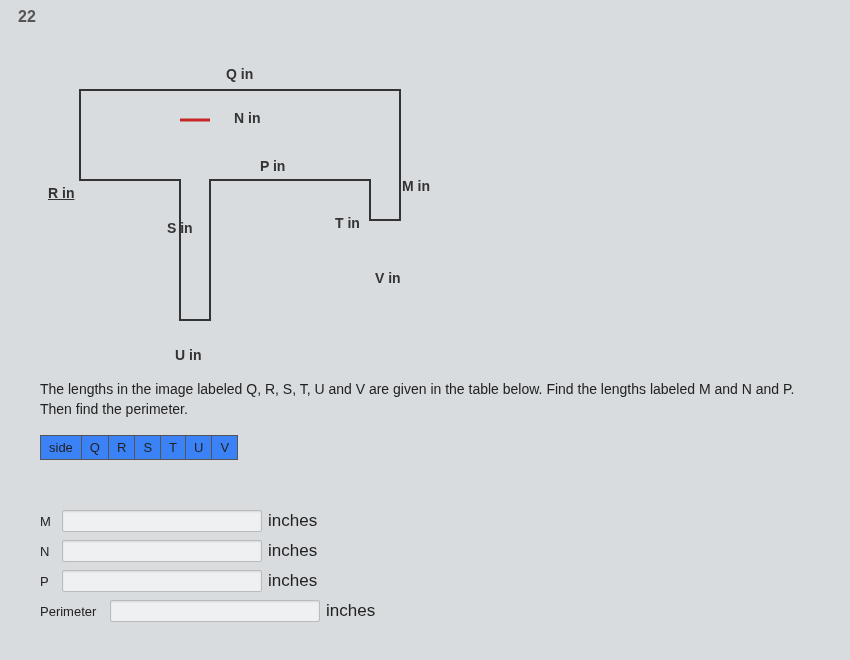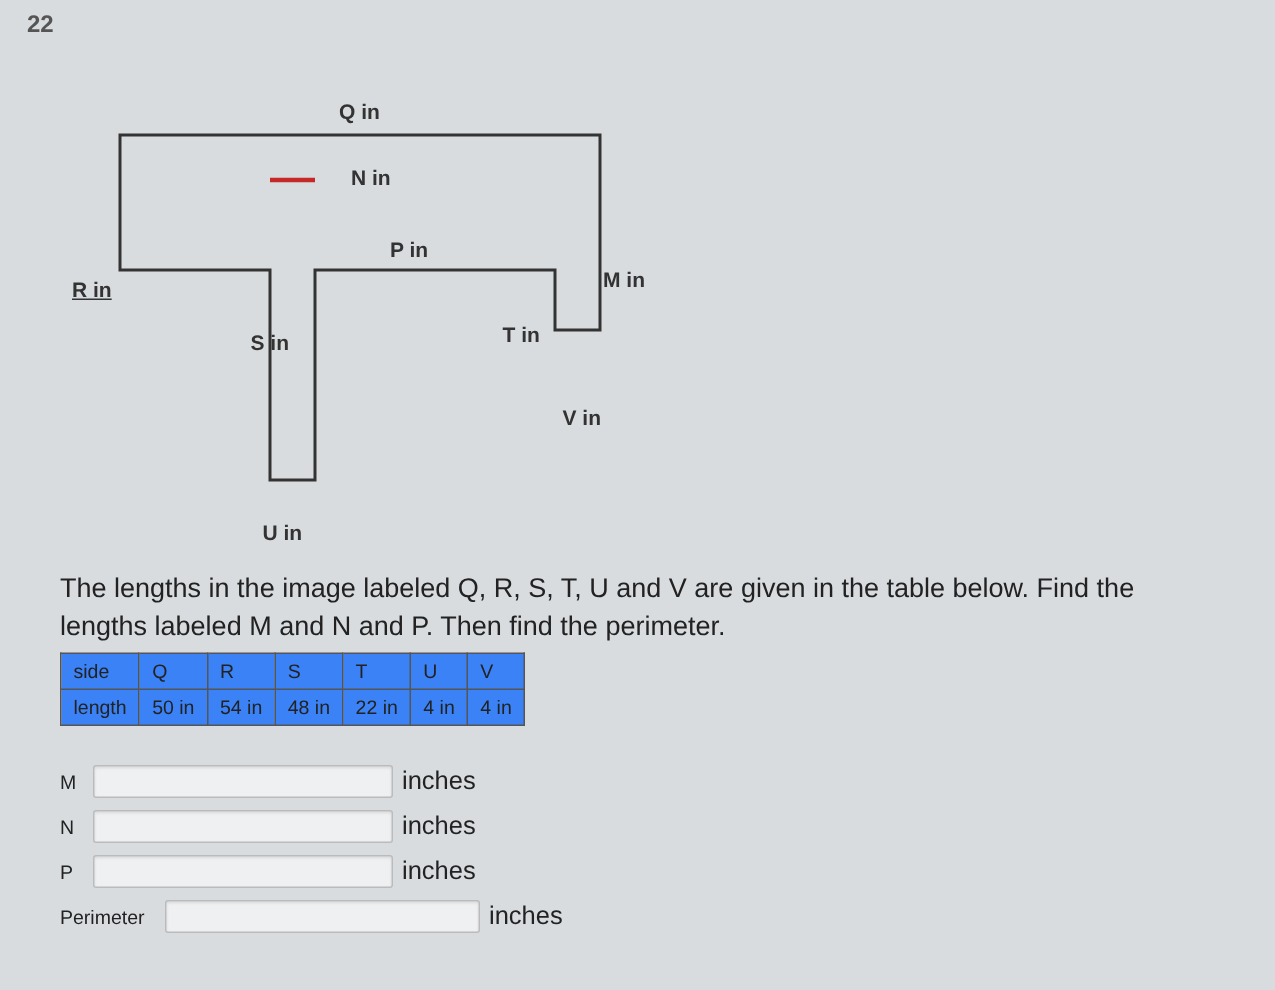--- a/index.html
+++ b/index.html
@@ -39,21 +39,21 @@
       font-size: 14px;
       font-weight: bold;
       color: #333;
       white-space: nowrap;
     }
     .instructions {
       position: absolute;
       top: 380px;
       left: 40px;
       width: 770px;
-      font-size: 18px;
+      font-size: 14px;
       line-height: 1.4;
     }
     .data-table {
       position: absolute;
       top: 435px;
       left: 40px;
       border-collapse: collapse;
     }
     .data-table td {
       border: 1px solid #555;
@@ -125,29 +125,20 @@
   <tbody>
       <tr>
     <td>side</td>
     <td>Q</td>
     <td>R</td>
     <td>S</td>
     <td>T</td>
     <td>U</td>
     <td>V</td>
   </tr>
-  <tr>
-    <td>length</td>
-    <td>50 in</td>
-    <td>54 in</td>
-    <td>48 in</td>
-    <td>22 in</td>
-    <td>4 in</td>
-    <td>4 in</td>
-  </tr>
 </tbody>
   </table>
 
 <div class="answers">
   <div class="answer-row">
     <span class="answer-label short">M</span>
     <input class="answer-input" type="text" style="">
     <span class="answer-unit">inches</span>
   </div>
   <div class="answer-row">

